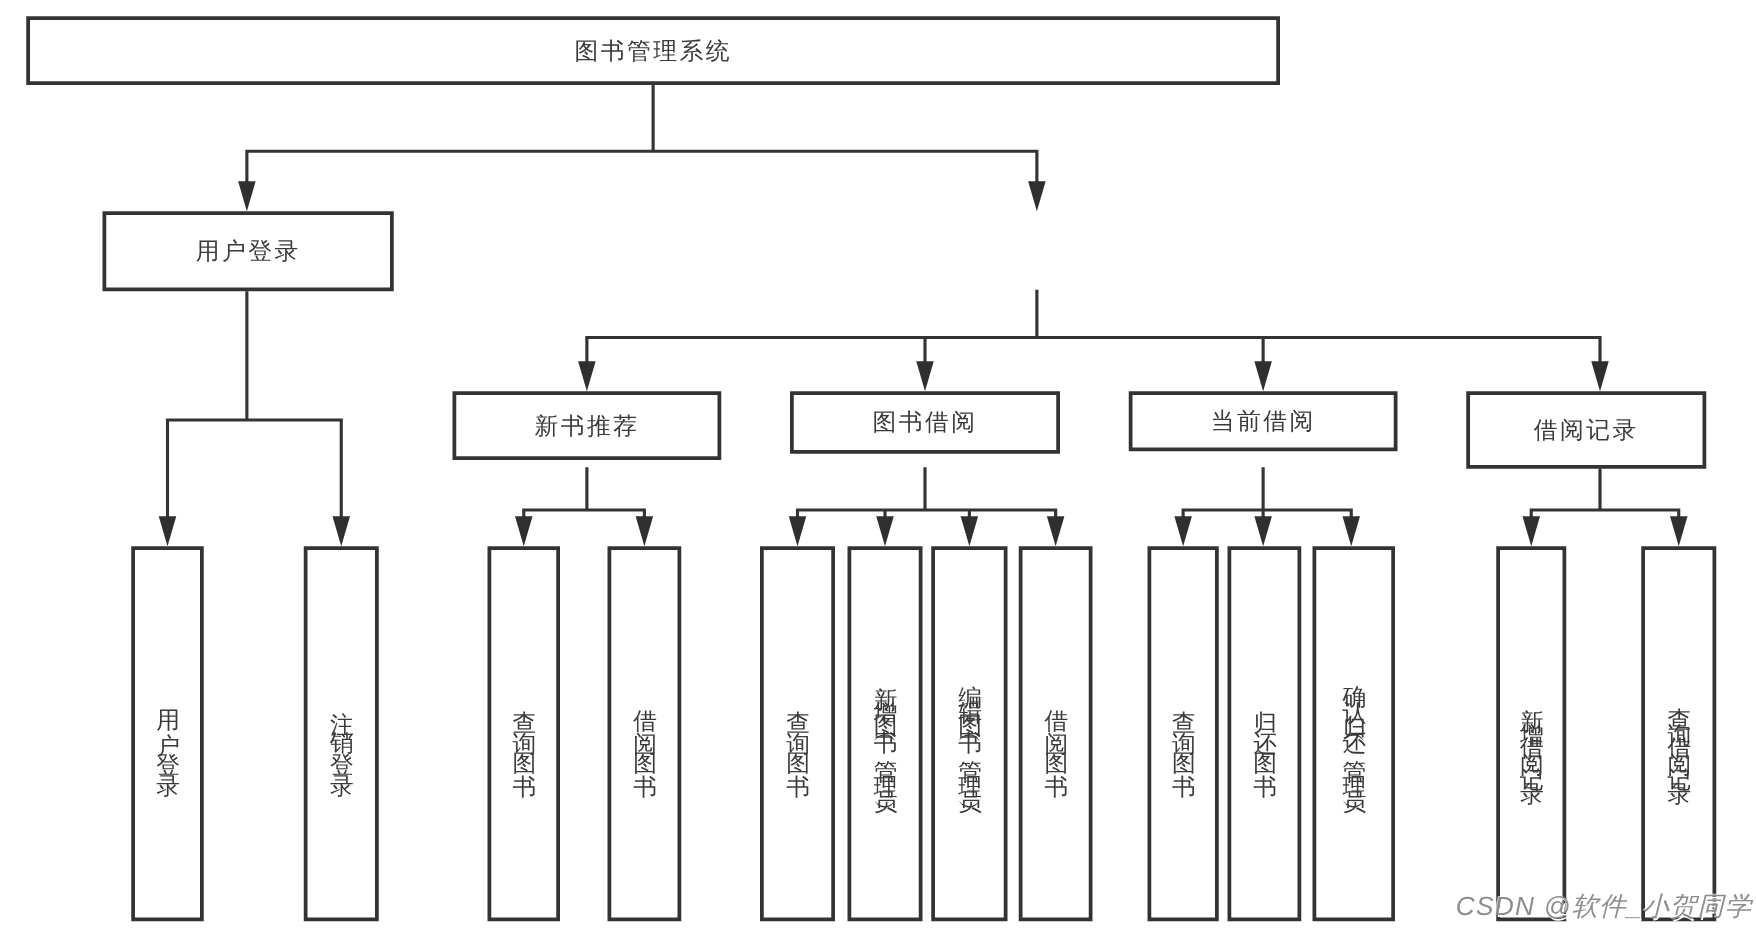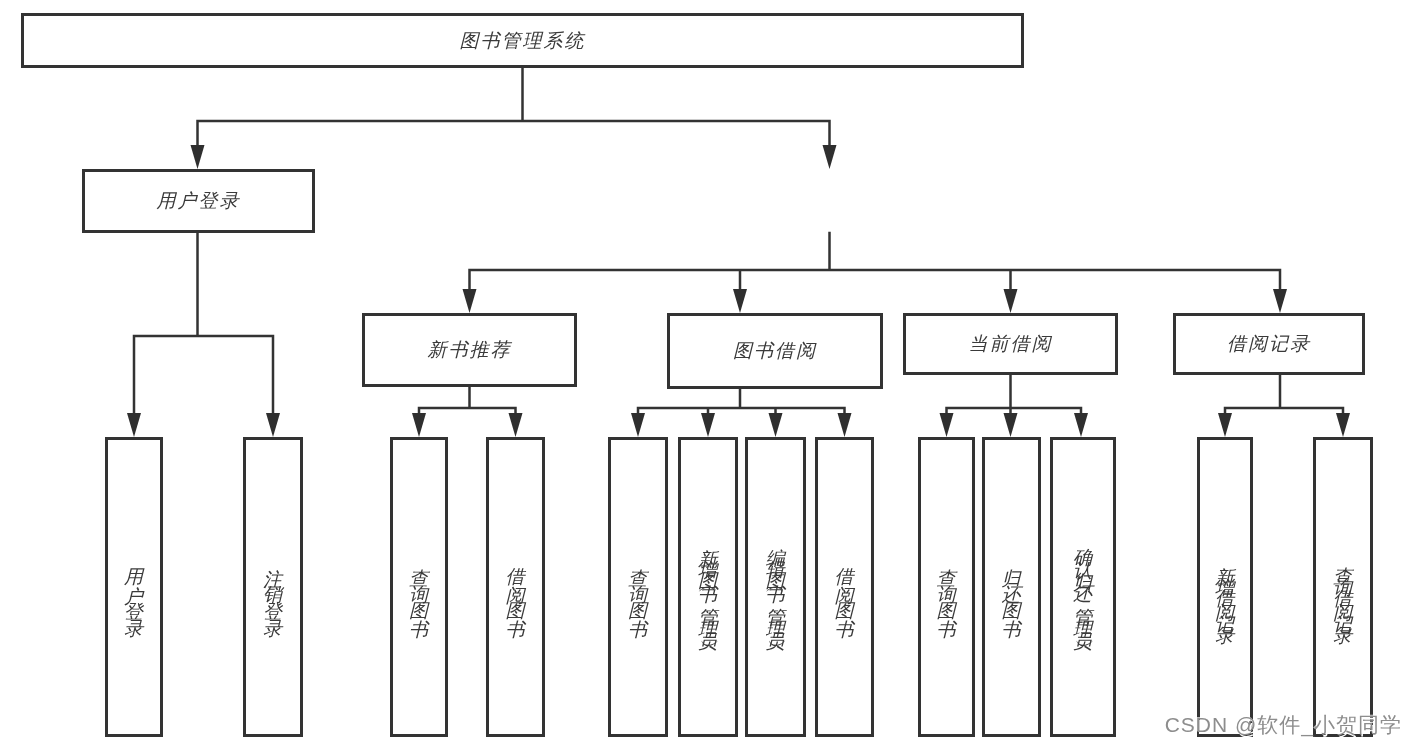--- a/index.html
+++ b/index.html
@@ -5,34 +5,35 @@
   html,body{margin:0;padding:0;background:#fff;}
   .stage{
     position:relative;width:1405px;height:747px;background:#ffffff;
     font-family:"Liberation Sans",sans-serif;overflow:hidden;
   }
   svg.connectors{position:absolute;left:0;top:0;z-index:1;}
   .node{
     position:absolute;box-sizing:border-box;
     border:3px solid #333333;background:#ffffff;
     display:flex;align-items:center;justify-content:center;
-    color:#3a3a3a;z-index:2;font-style:italic;
+    color:#3a3a3a;z-index:2;
   }
   .hbox .lbl{font-size:19px;letter-spacing:2px;white-space:nowrap;}
   .vlbl{
     writing-mode:vertical-rl;text-orientation:mixed;
     font-size:19px;line-height:1;white-space:nowrap;
   }
   .ls4{letter-spacing:17px;}
   .ls6{letter-spacing:12px;}
   .ls9{letter-spacing:12px;}
   .watermark{
     position:absolute;top:711px;right:3px;z-index:5;
     font-size:21px;color:#8d8d8d;letter-spacing:1px;white-space:nowrap;
     text-shadow:1.5px 1.5px 0 #ffffff,-1px -1px 0 rgba(255,255,255,.65);
+    font-style:italic;
   }
 </style>
 </head>
 <body>
 
 <div class="stage">
 
   <svg class="connectors" width="1405" height="747" viewBox="0 0 1405 747">
     <g stroke="#333333" stroke-width="2.5" fill="none" stroke-linecap="square">
 
@@ -74,27 +75,27 @@
   </svg>
 
   <div class="node hbox" style="left:21px;top:13px;width:1003px;height:55px">
     <span class="lbl">图书管理系统</span>
   </div>
 
   <div class="node hbox" style="left:82px;top:169px;width:233px;height:64px">
     <span class="lbl">用户登录</span>
   </div>
 
-  <div class="node hbox" style="left:362px;top:313px;width:215px;height:74px">
+  <div class="node hbox" style="left:362px;top:313px;width:215px;height:55px">
     <span class="lbl">新书推荐</span>
   </div>
-  <div class="node hbox" style="left:667px;top:313px;width:216px;height:76px">
+  <div class="node hbox" style="left:632px;top:313px;width:216px;height:50px">
     <span class="lbl">图书借阅</span>
   </div>
-  <div class="node hbox" style="left:903px;top:313px;width:215px;height:62px">
+  <div class="node hbox" style="left:903px;top:313px;width:215px;height:48px">
     <span class="lbl">当前借阅</span>
   </div>
   <div class="node hbox" style="left:1173px;top:313px;width:192px;height:62px">
     <span class="lbl">借阅记录</span>
   </div>
 
   <div class="node" style="left:105px;top:437px;width:58px;height:300px">
     <span class="vlbl ls4">用户登录</span>
   </div>
   <div class="node" style="left:243px;top:437px;width:60px;height:300px">

